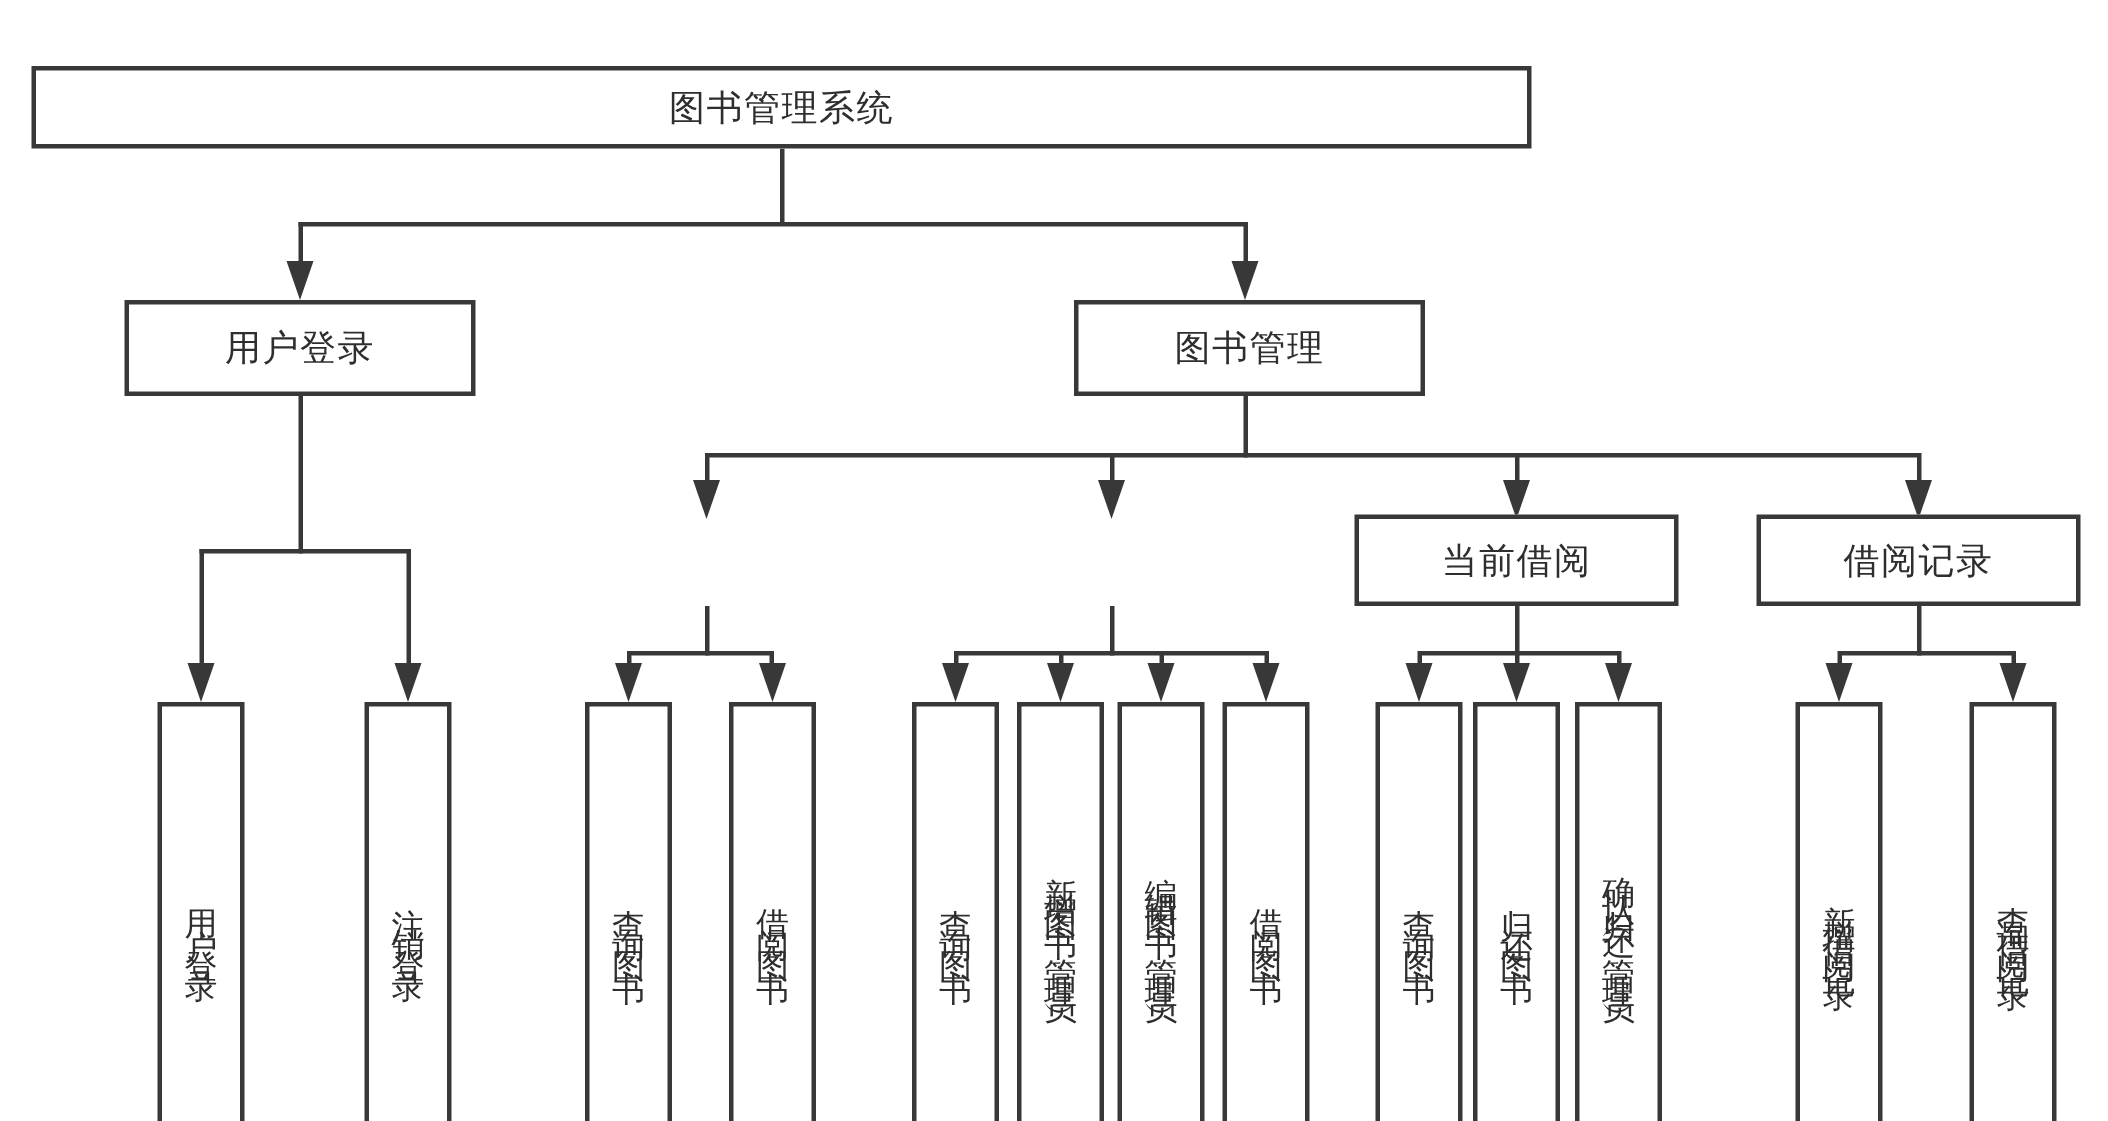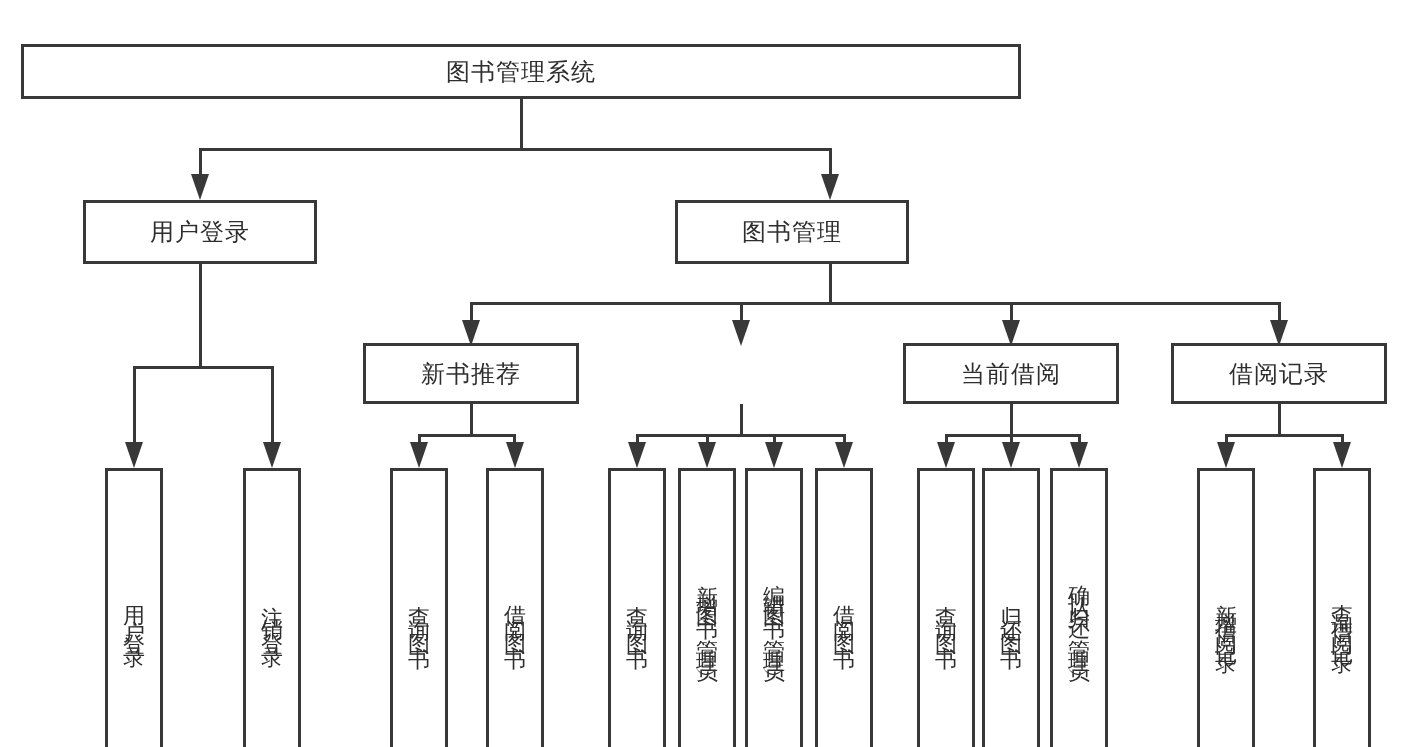--- a/index.html
+++ b/index.html
@@ -74,27 +74,24 @@
 <div class="canvas">
 
   <div class="node" style="left:21px; top:13px; width:1000px; height:55px;">
     <span class="lbl">图书管理系统</span>
   </div>
 
   <div class="node" style="left:83px; top:169px; width:234px; height:64px;">
     <span class="lbl">用户登录</span>
   </div>
 
-  <div class="node" style="left:675px; top:169px; width:234px; height:64px;justify-content:center;">
+  <div class="node" style="left:716px; top:169px; width:234px; height:64px;justify-content:center;">
     <span class="lbl">图书管理</span>
   </div>
 
-  <div class="node" style="left:363px; top:312px; width:216px; height:61px;">
-    <span class="lbl">新书推荐</span>
-  </div>
 
 
   <div class="node" style="left:1171px; top:312px; width:216px; height:61px;">
     <span class="lbl">借阅记录</span>
   </div>
 
   <div class="node" style="left:903px; top:312px; width:216px; height:61px;">
     <span class="lbl">当前借阅</span>
   </div>
 

